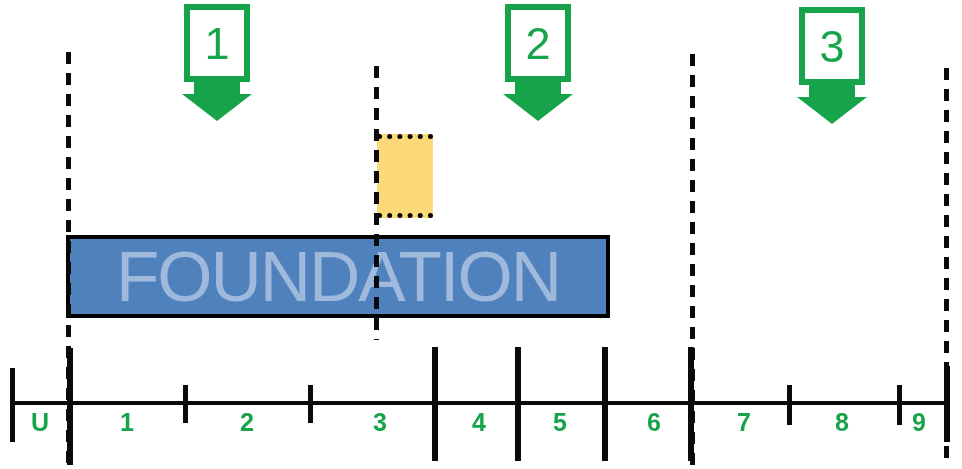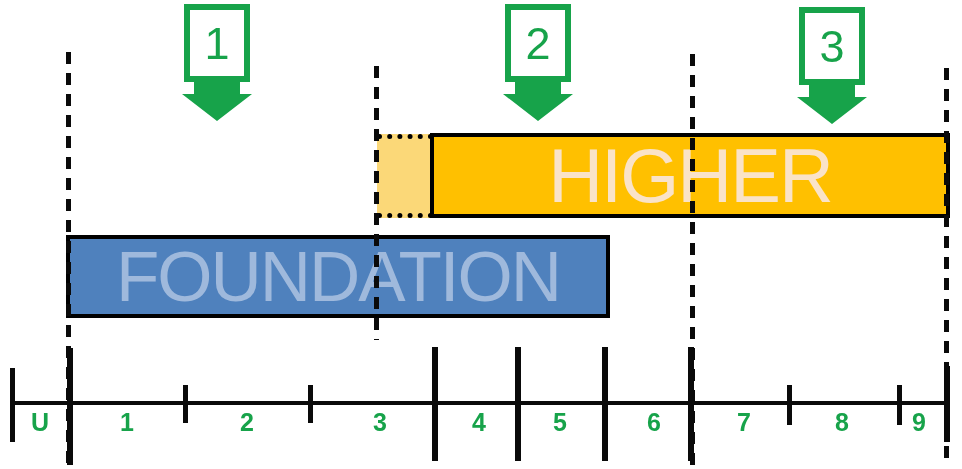--- a/index.html
+++ b/index.html
@@ -54,23 +54,20 @@
 
 <div class="stage">
 
   <div class="dash d1"></div>
   <div class="dash d2"></div>
   <div class="dash d3"></div>
   <div class="dash d4"></div>
 
   <div class="overlap"></div>
 
-  <div class="bar bar-higher">
-    <span class="bar-label">HIGHER</span>
-  </div>
   <div class="bar bar-foundation">
     <span class="bar-label">FOUNDATION</span>
   </div>
 
   <div class="marker m1">
     <div class="mbox">
       <span>1</span>
     </div>
     <svg class="marrow" width="70" height="40" viewBox="0 0 70 40">
       <polygon points="12,0 58,0 58,13 70,13 35,40 0,13 12,13" fill="#17A34A"></polygon>

